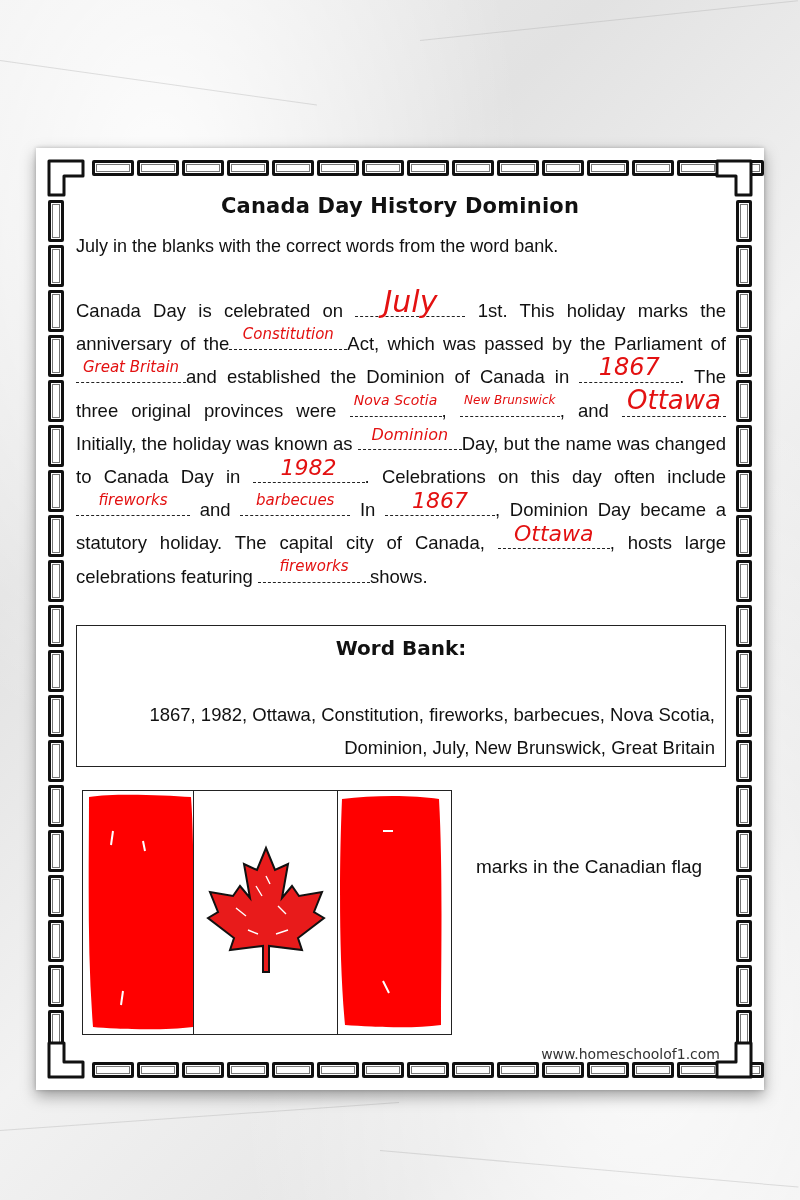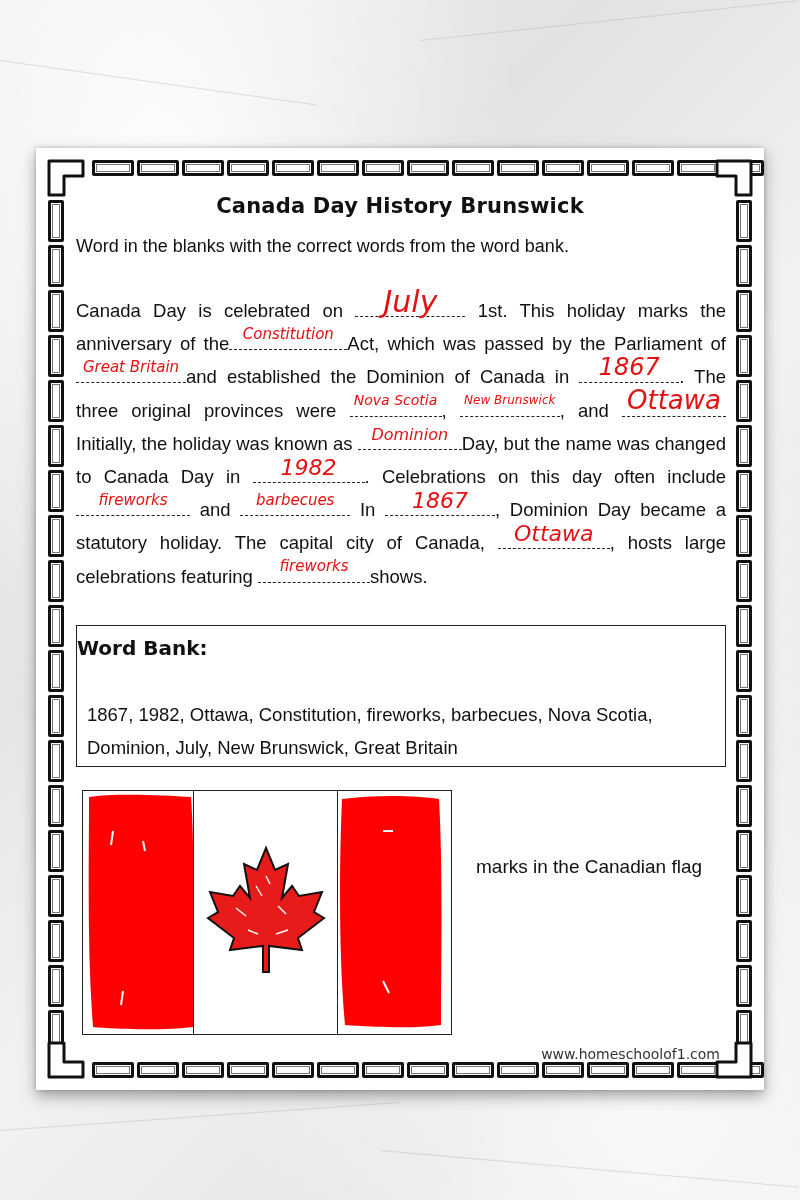--- a/index.html
+++ b/index.html
@@ -19,22 +19,22 @@
   .title{position:absolute;left:0;width:728px;top:46px;text-align:center;font-weight:bold;
     font-size:21px;color:#111;font-family:"DejaVu Sans",sans-serif;letter-spacing:.2px;}
   .instr{position:absolute;left:40px;top:88px;font-size:18px;color:#111;font-family:"Liberation Sans",sans-serif;}
   .passage{position:absolute;left:40px;top:146px;width:650px;font-size:18.5px;line-height:33.2px;
     color:#111;text-align:justify;font-family:"Liberation Sans",sans-serif;}
   .blank{display:inline-block;position:relative;border-bottom:1.5px dashed #222;vertical-align:baseline;
     height:18px;text-align:center;}
   .ans{position:absolute;left:0;right:0;bottom:-2px;color:#e31111;font-family:"DejaVu Sans",sans-serif;
     white-space:nowrap;text-align:center;font-style:italic;}
   .wordbank{position:absolute;left:40px;top:477px;width:650px;height:142px;border:1.5px solid #222;box-sizing:border-box;}
-  .wb-title{position:absolute;top:10px;width:100%;text-align:left;font-weight:bold;font-size:20px;color:#111;}
-  .wb-words{position:absolute;top:72px;left:10px;right:10px;text-align:left;font-size:18.5px;line-height:33px;
+  .wb-title{position:absolute;top:10px;width:100%;text-align:center;font-weight:bold;font-size:20px;color:#111;}
+  .wb-words{position:absolute;top:72px;left:10px;right:10px;text-align:right;font-size:18.5px;line-height:33px;
     color:#111;font-family:"Liberation Sans",sans-serif;}
   .flag{position:absolute;left:46px;top:642px;width:370px;height:245px;border:1.5px solid #222;box-sizing:border-box;background:#fff;}
   .flag .div{position:absolute;top:0;bottom:0;border-left:1.5px solid #222;}
   .flag-caption{position:absolute;left:440px;top:708px;font-size:19px;color:#111;font-family:"Liberation Sans",sans-serif;}
   .site{position:absolute;right:44px;top:898px;font-size:14px;color:#333;}
 </style>
 </head>
 <body>
 
 <div>
@@ -121,22 +121,22 @@
         <path d="M3,3 L37,3 L37,18 L18,18 L18,37 L3,37 Z" fill="#fff" stroke="#111" stroke-width="3" stroke-linejoin="round"></path>
       </svg>
       <svg width="40" height="40" class="corner" style="left: 678px; top: 892px; position: absolute; transform: rotate(180deg);">
         <path d="M3,3 L37,3 L37,18 L18,18 L18,37 L3,37 Z" fill="#fff" stroke="#111" stroke-width="3" stroke-linejoin="round"></path>
       </svg>
       <svg width="40" height="40" class="corner" style="left: 10px; top: 892px; position: absolute; transform: rotate(270deg);">
         <path d="M3,3 L37,3 L37,18 L18,18 L18,37 L3,37 Z" fill="#fff" stroke="#111" stroke-width="3" stroke-linejoin="round"></path>
       </svg>
     </div>
 
-  <div class="title">Canada Day History Brunswick</div>
-  <div class="instr">Word in the blanks with the correct words from the word bank.</div>
+  <div class="title">Canada Day History Dominion</div>
+  <div class="instr">July in the blanks with the correct words from the word bank.</div>
 
   <div class="passage" id="passage"><span>Canada Day is celebrated on </span><span class="blank" style="width: 110px;"><span class="ans" style="font-size: 30px;">July</span></span><span> 1st. This holiday marks the anniversary of the</span><span class="blank" style="width: 118px;"><span class="ans" style="font-size: 15px;">Constitution</span></span><span>Act, which was passed by the Parliament of</span><span class="blank" style="width: 110px;"><span class="ans" style="font-size: 15px;">Great Britain</span></span><span>and established the Dominion of Canada in </span><span class="blank" style="width: 100px;"><span class="ans" style="font-size: 24px;">1867</span></span><span>. The three original provinces were </span><span class="blank" style="width: 92px;"><span class="ans" style="font-size: 14px;">Nova Scotia</span></span><span>, </span><span class="blank" style="width: 100px;"><span class="ans" style="font-size: 12px;">New Brunswick</span></span><span>, and </span><span class="blank" style="width: 104px;"><span class="ans" style="font-size: 26px;">Ottawa</span></span><span> Initially, the holiday was known as </span><span class="blank" style="width: 104px;"><span class="ans" style="font-size: 16px;">Dominion</span></span><span>Day, but the name was changed to Canada Day in </span><span class="blank" style="width: 112px;"><span class="ans" style="font-size: 22px;">1982</span></span><span>. Celebrations on this day often include</span><span class="blank" style="width: 114px;"><span class="ans" style="font-size: 15px;">fireworks</span></span><span> and </span><span class="blank" style="width: 110px;"><span class="ans" style="font-size: 15px;">barbecues</span></span><span> In </span><span class="blank" style="width: 110px;"><span class="ans" style="font-size: 22px;">1867</span></span><span>, Dominion Day became a statutory holiday. The capital city of Canada, </span><span class="blank" style="width: 112px;"><span class="ans" style="font-size: 22px;">Ottawa</span></span><span>, hosts large celebrations featuring </span><span class="blank" style="width: 112px;"><span class="ans" style="font-size: 15px;">fireworks</span></span><span>shows.</span></div>
 
   <div class="wordbank">
     <div class="wb-title">Word Bank:</div>
     <div class="wb-words">1867, 1982, Ottawa, Constitution, fireworks, barbecues, Nova Scotia, Dominion, July, New Brunswick, Great Britain</div>
   </div>
 
   <div class="flag">
     <svg width="367" height="242" viewBox="0 0 367 242" style="position:absolute;left:0;top:0">

